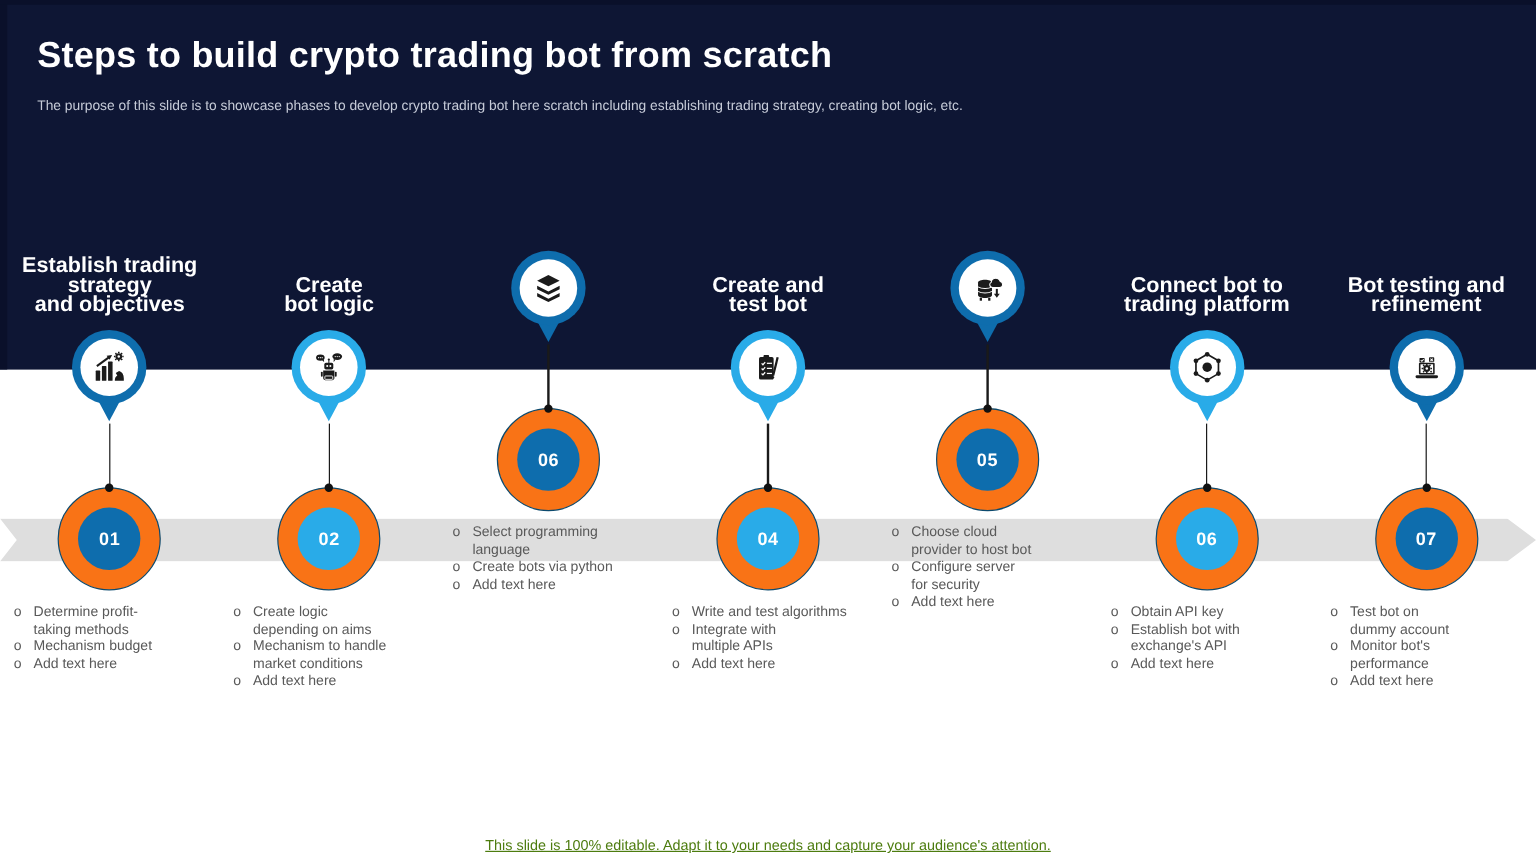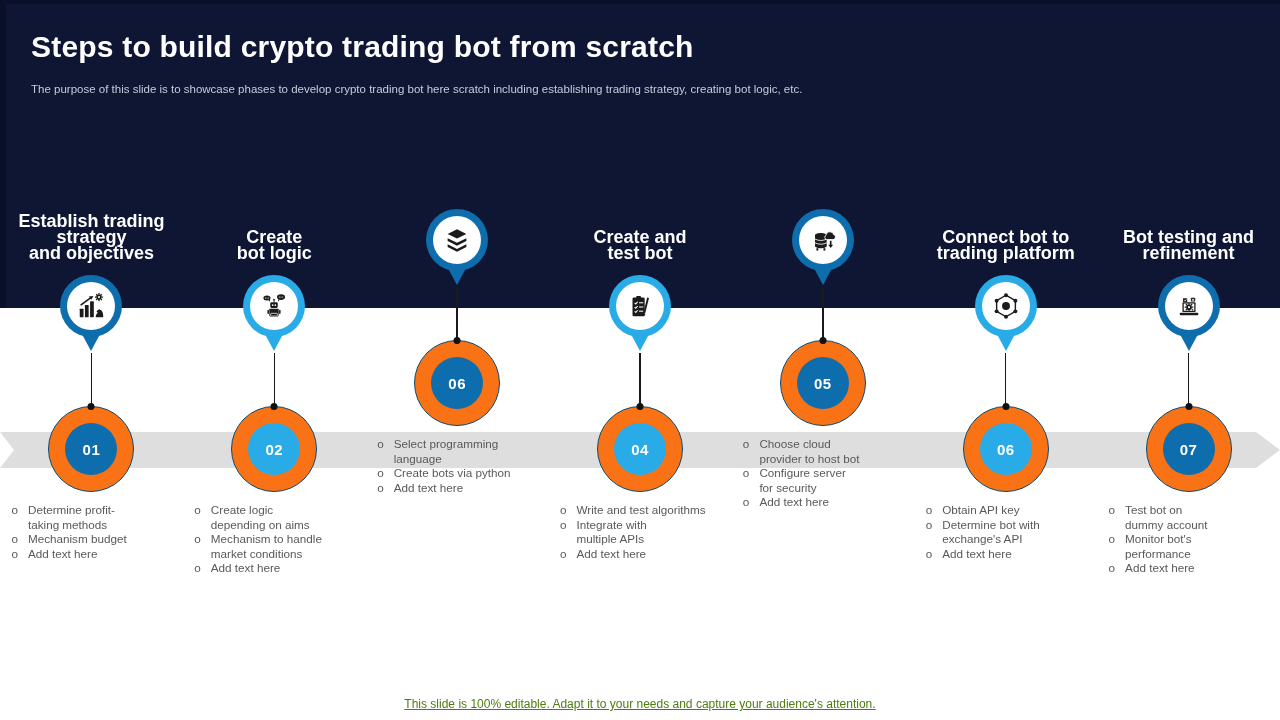--- a/index.html
+++ b/index.html
@@ -288,21 +288,21 @@
       <div class="num">06</div>
     </div>
     <ul class="bullets">
 
     <li>
         <span class="bullet-marker">o</span>
         <span class="bullet-text">Obtain API key</span>
       </li>
           <li>
         <span class="bullet-marker">o</span>
-        <span class="bullet-text">Determine bot with
+        <span class="bullet-text">Establish bot with
 exchange's API</span>
       </li>
           <li>
         <span class="bullet-marker">o</span>
         <span class="bullet-text">Add text here</span>
       </li>
         </ul>
   </div>
       <div class="step" style="--accent: #0e6dad;">
     <div class="step-title">Bot testing and

